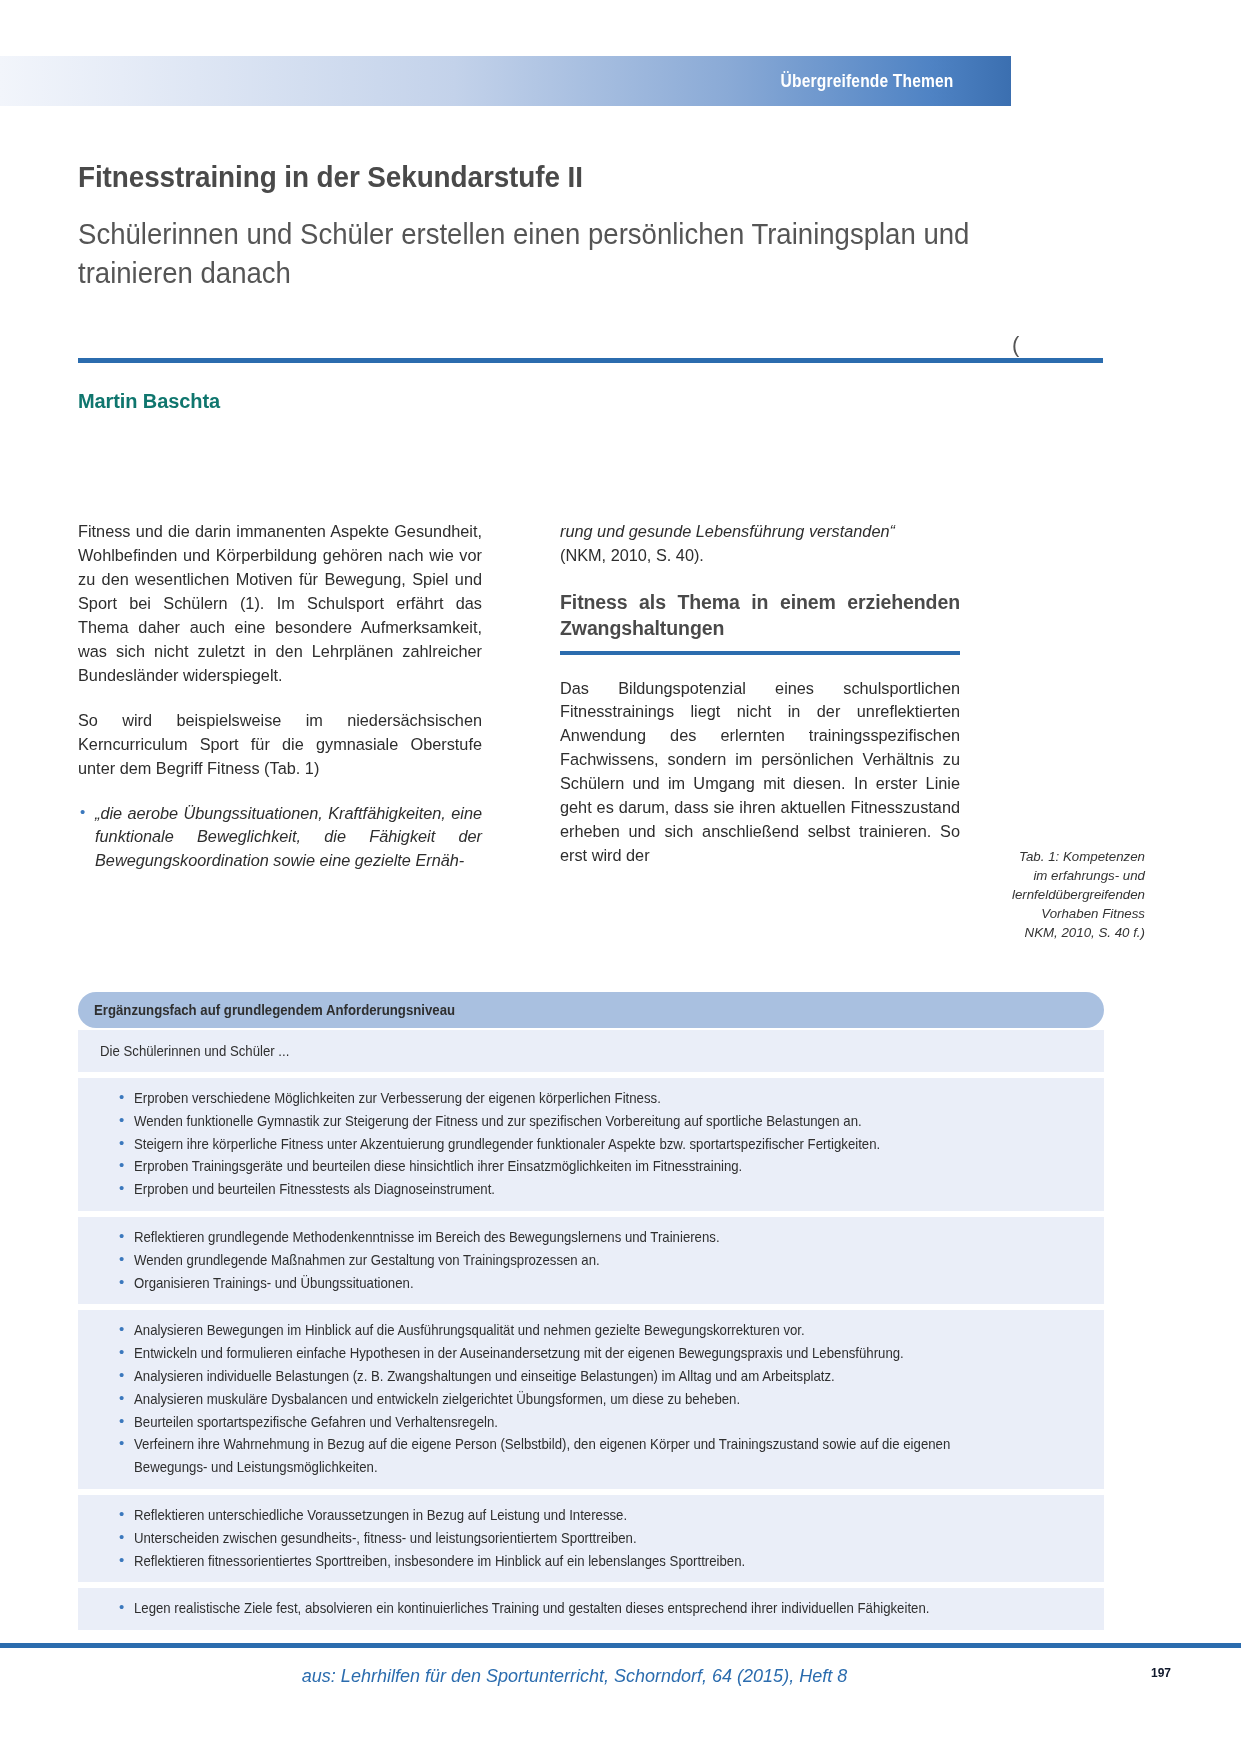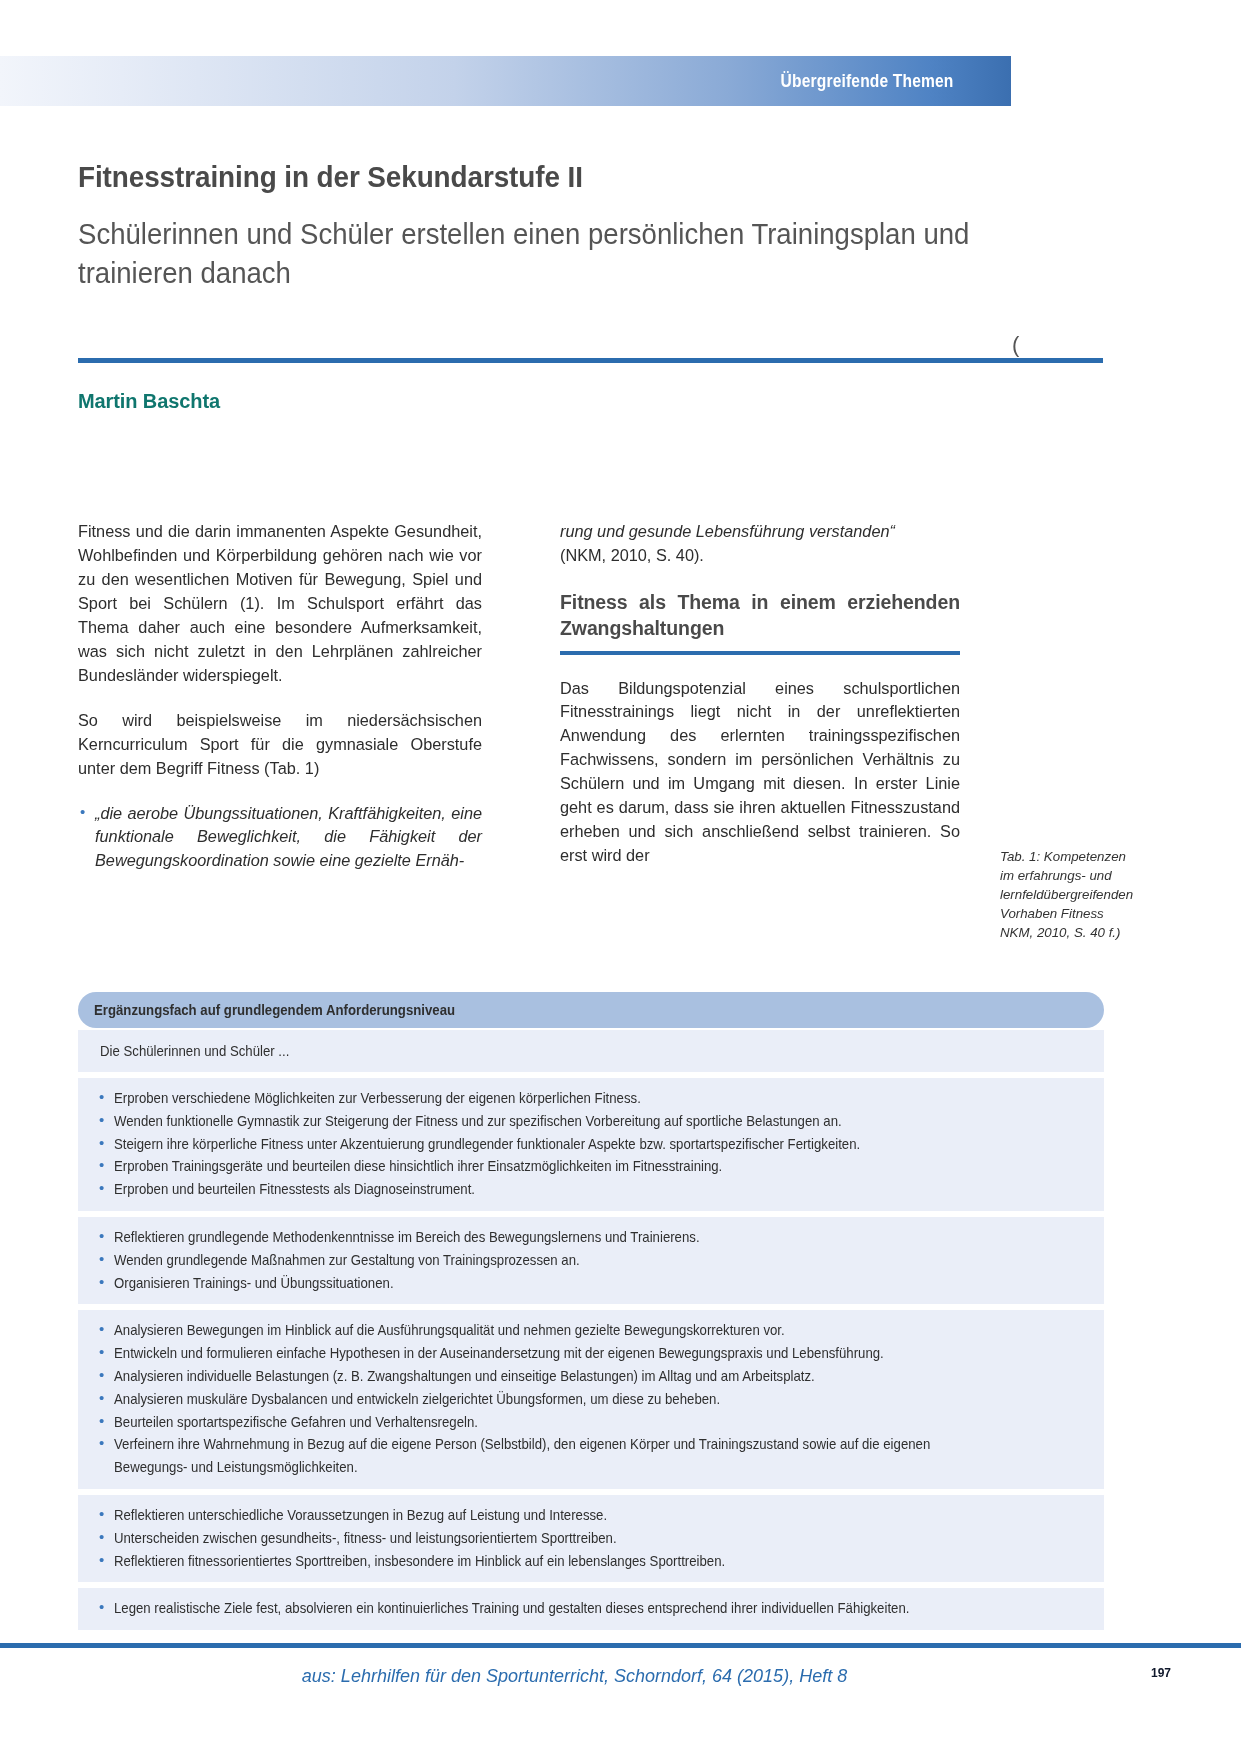--- a/index.html
+++ b/index.html
@@ -144,21 +144,21 @@
 
   
   .side-caption {
     position: absolute;
     left: 1000px;
     top: 848px;
     width: 145px;
     font-size: 13.3px;
     font-style: italic;
     color: #333;
-    text-align: left;
+    text-align: right;
     line-height: 1.42;
   }
 
   
   .table-wrap {
     position: absolute;
     left: 78px;
     top: 992px;
     width: 1026px;
     font-family: "Liberation Sans", sans-serif;
@@ -177,21 +177,21 @@
     background: #eaeef8;
     padding: 12px 16px 13px 22px;
     font-size: 15px;
     color: #2f2f2f;
     margin-top: 2px;
   }
   .tbl-intro span { display: inline-block; transform: scaleX(0.88); transform-origin: left center; }
   .tbl-group {
     background: #eaeef8;
     margin-top: 6px;
-    padding: 9px 16px 10px 20px;
+    padding: 9px 16px 10px 40px;
   }
   .tbl-group ul {
     list-style: none;
     margin: 0;
     padding: 0;
   }
   .tbl-group li {
     position: relative;
     padding-left: 16px;
     font-size: 15px;

